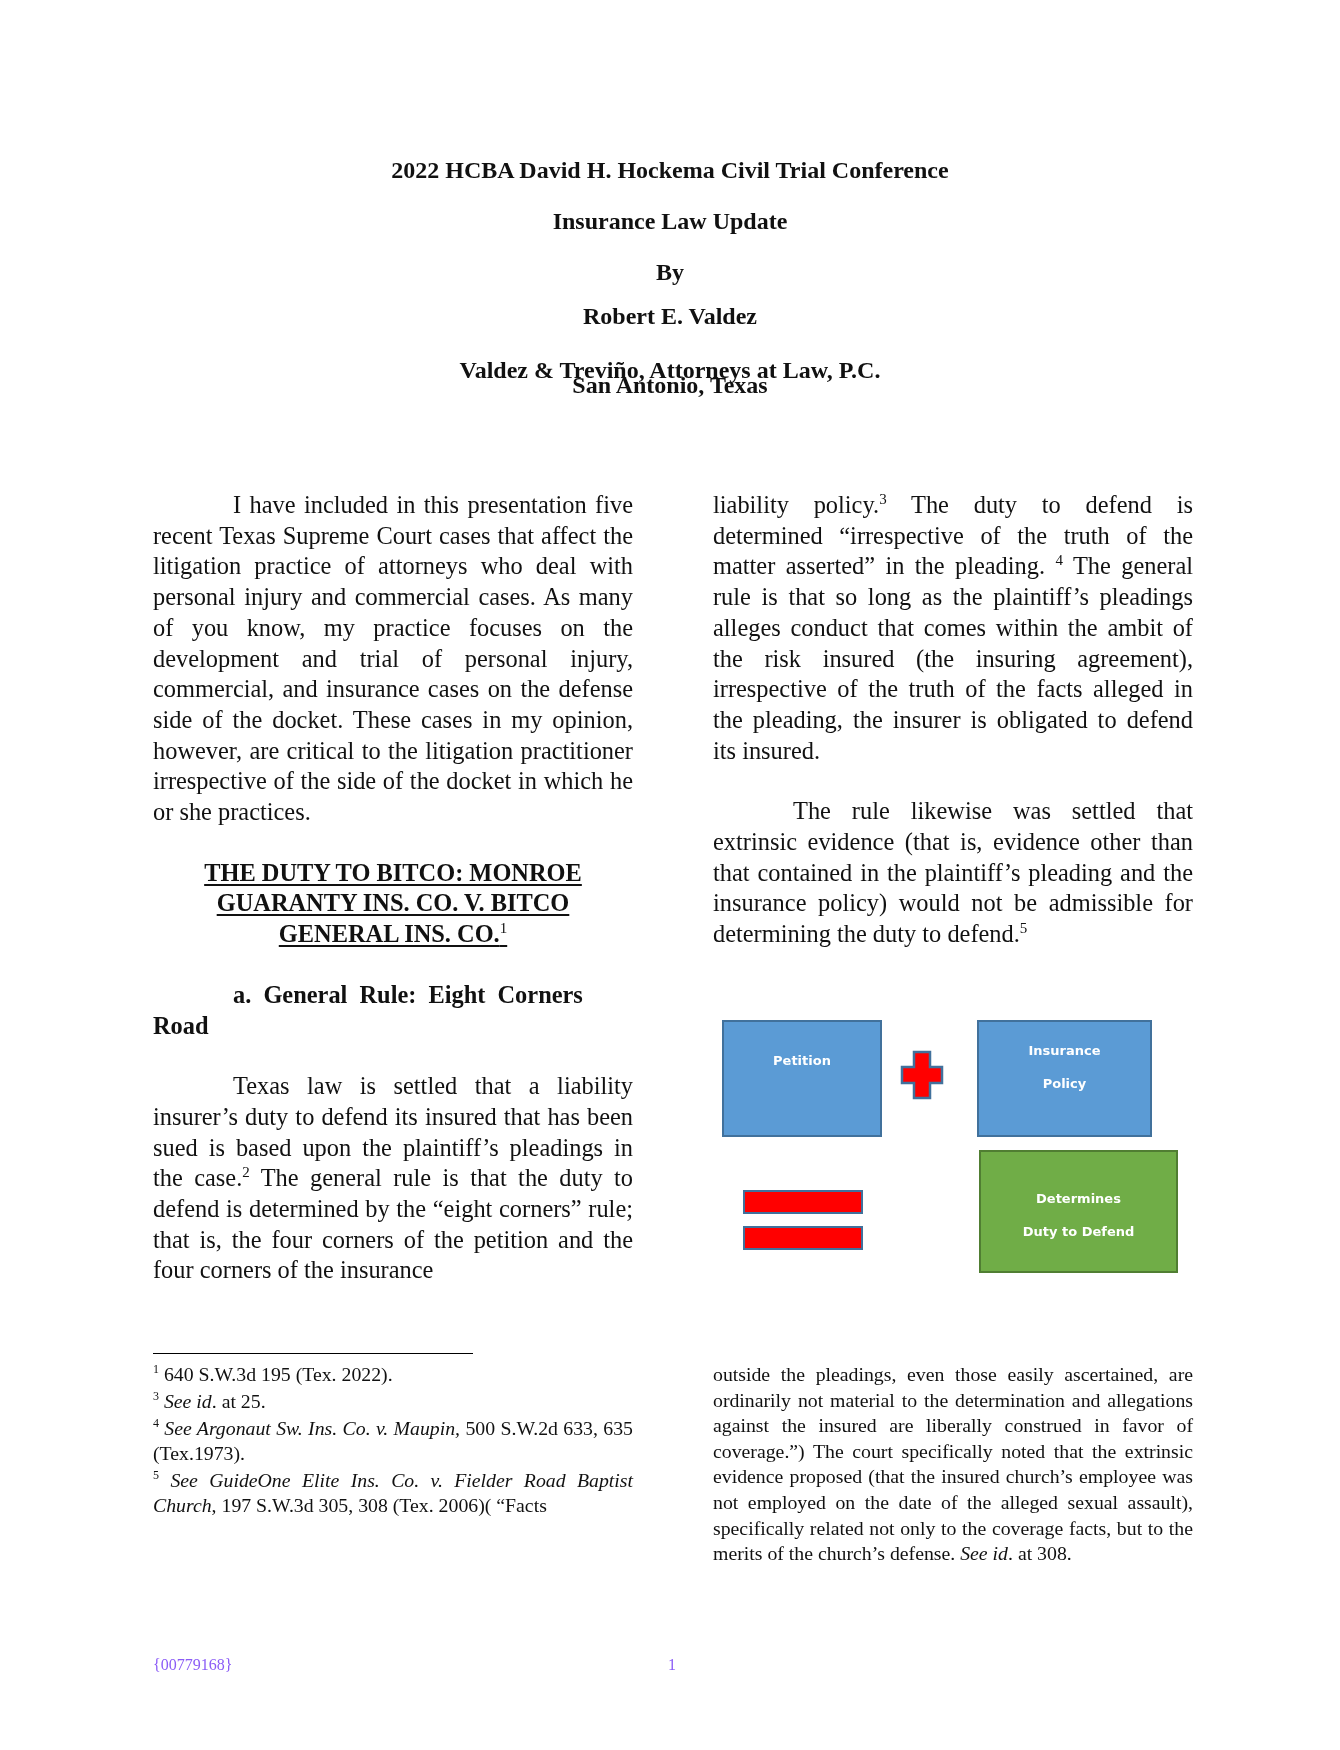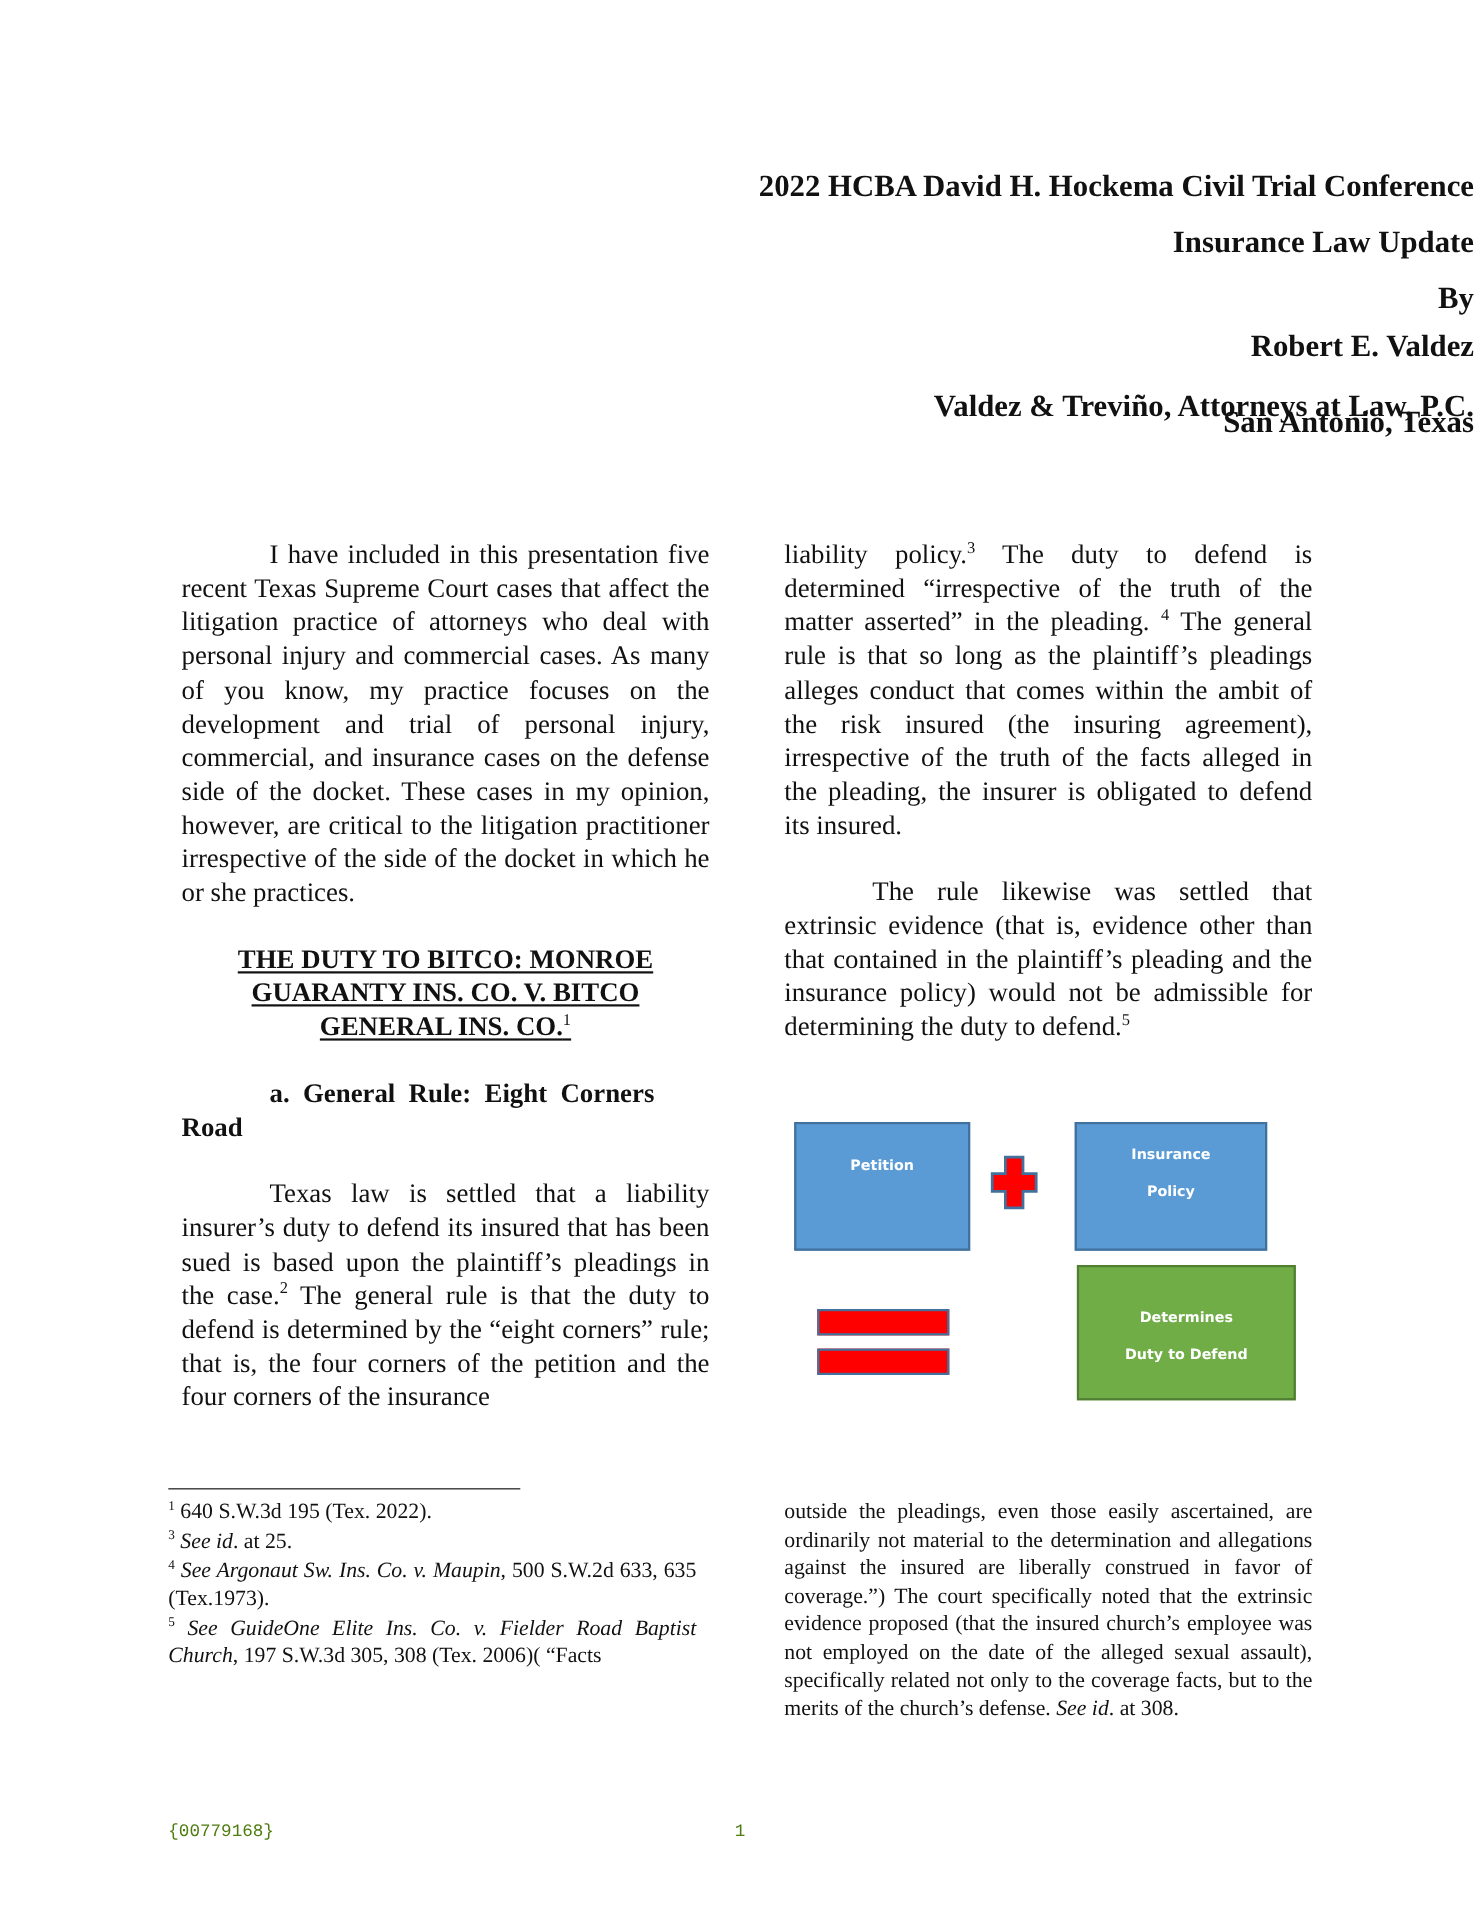--- a/index.html
+++ b/index.html
@@ -1,50 +1,50 @@
 <!DOCTYPE html>
 <html><head>
 <meta charset="utf-8">
 <style>
   html, body { margin:0; padding:0; background:#ffffff; }
   body { width:1340px; height:1750px; position:relative; overflow:hidden; color:#111;
          font-family:"Liberation Serif", serif; }
   .abs { position:absolute; }
-  .hdr { position:absolute; left:0; width:1340px; text-align:right; font-weight:bold;
-         font-size:28px; line-height:28px; }
+  .hdr { position:absolute; left:0; width:1340px; text-align:center; font-weight:bold;
+         font-size:24px; line-height:28px; }
   .col { position:absolute; width:480px; font-size:24.4px; line-height:30.7px; text-align:justify; }
   .col p { margin:0; }
   .indent { text-indent:80px; }
   sup { font-size:15px; line-height:0; vertical-align:super; }
   .sec-title { font-weight:bold; text-decoration:underline; text-align:center; text-decoration-thickness:2px; text-underline-offset:3px; }
   .sub-title { font-weight:bold; }
   .fn { position:absolute; font-size:19.8px; line-height:25px; text-align:justify; width:480px; }
   .fn p { margin:0 0 2px 0; }
   .fn sup { font-size:12px; }
   .rule { position:absolute; left:153px; top:1353px; width:320px; height:0; border-top:1.5px solid #000; }
   .box { position:absolute; box-sizing:border-box; display:flex; justify-content:center;
          color:#fff; font-family:"DejaVu Sans", sans-serif; font-weight:bold; font-size:13px;
          line-height:33px; text-align:center; }
   .blue { background:#5b9bd5; border:2.5px solid #41719c; }
   .green { background:#70ad47; border:2.5px solid #507e32; }
   .bar { position:absolute; background:#ff0000; border:2px solid #41719c; box-sizing:border-box; }
-  .footer { position:absolute; font-family:Liberation Mono, monospace; font-size:16px; color:#4d7c0f; }
+  .footer { position:absolute; font-family:Liberation Serif, serif; font-size:16px; color:#8b5cf6; }
   i { font-style:italic; }
 </style>
 </head>
 <body>
 
 <div class="hdr" style="top:156px;">2022 HCBA David H. Hockema Civil Trial Conference</div>
 <div class="hdr" style="top:207px;">Insurance Law Update</div>
 <div class="hdr" style="top:258px;">By</div>
 <div class="hdr" style="top:302px;">Robert E. Valdez</div>
 <div class="hdr" style="top:356px;">Valdez &amp; Treviño, Attorneys at Law, P.C.</div>
 <div class="hdr" style="top:371px;">San Antonio, Texas</div>
 
-<div class="col" style="left:153px; top:490px;margin-left:12px;">
+<div class="col" style="left:153px; top:490px;">
   <p class="indent">I have included in this presentation five recent Texas Supreme Court cases that affect the litigation practice of attorneys who deal with personal injury and commercial cases.  As many of you know, my practice focuses on the development and trial of personal injury, commercial, and insurance cases on the defense side of the docket. These cases in my opinion, however, are critical to the litigation practitioner irrespective of the side of the docket in which he or she practices.</p>
   <p style="height:30px;"></p>
   <p class="sec-title" style="padding:0 12px;">
     <span>THE DUTY TO BITCO:  MONROE</span><br>
     <span>GUARANTY INS. CO. V. BITCO</span><br>
     <span>GENERAL INS. CO.</span><sup style="text-decoration:none; font-weight:normal;">1</sup>
   </p>
   <p style="height:30px;"></p>
   <p class="sub-title indent" style="word-spacing:6px;">
     <span>a.  General Rule: Eight Corners</span><br>

